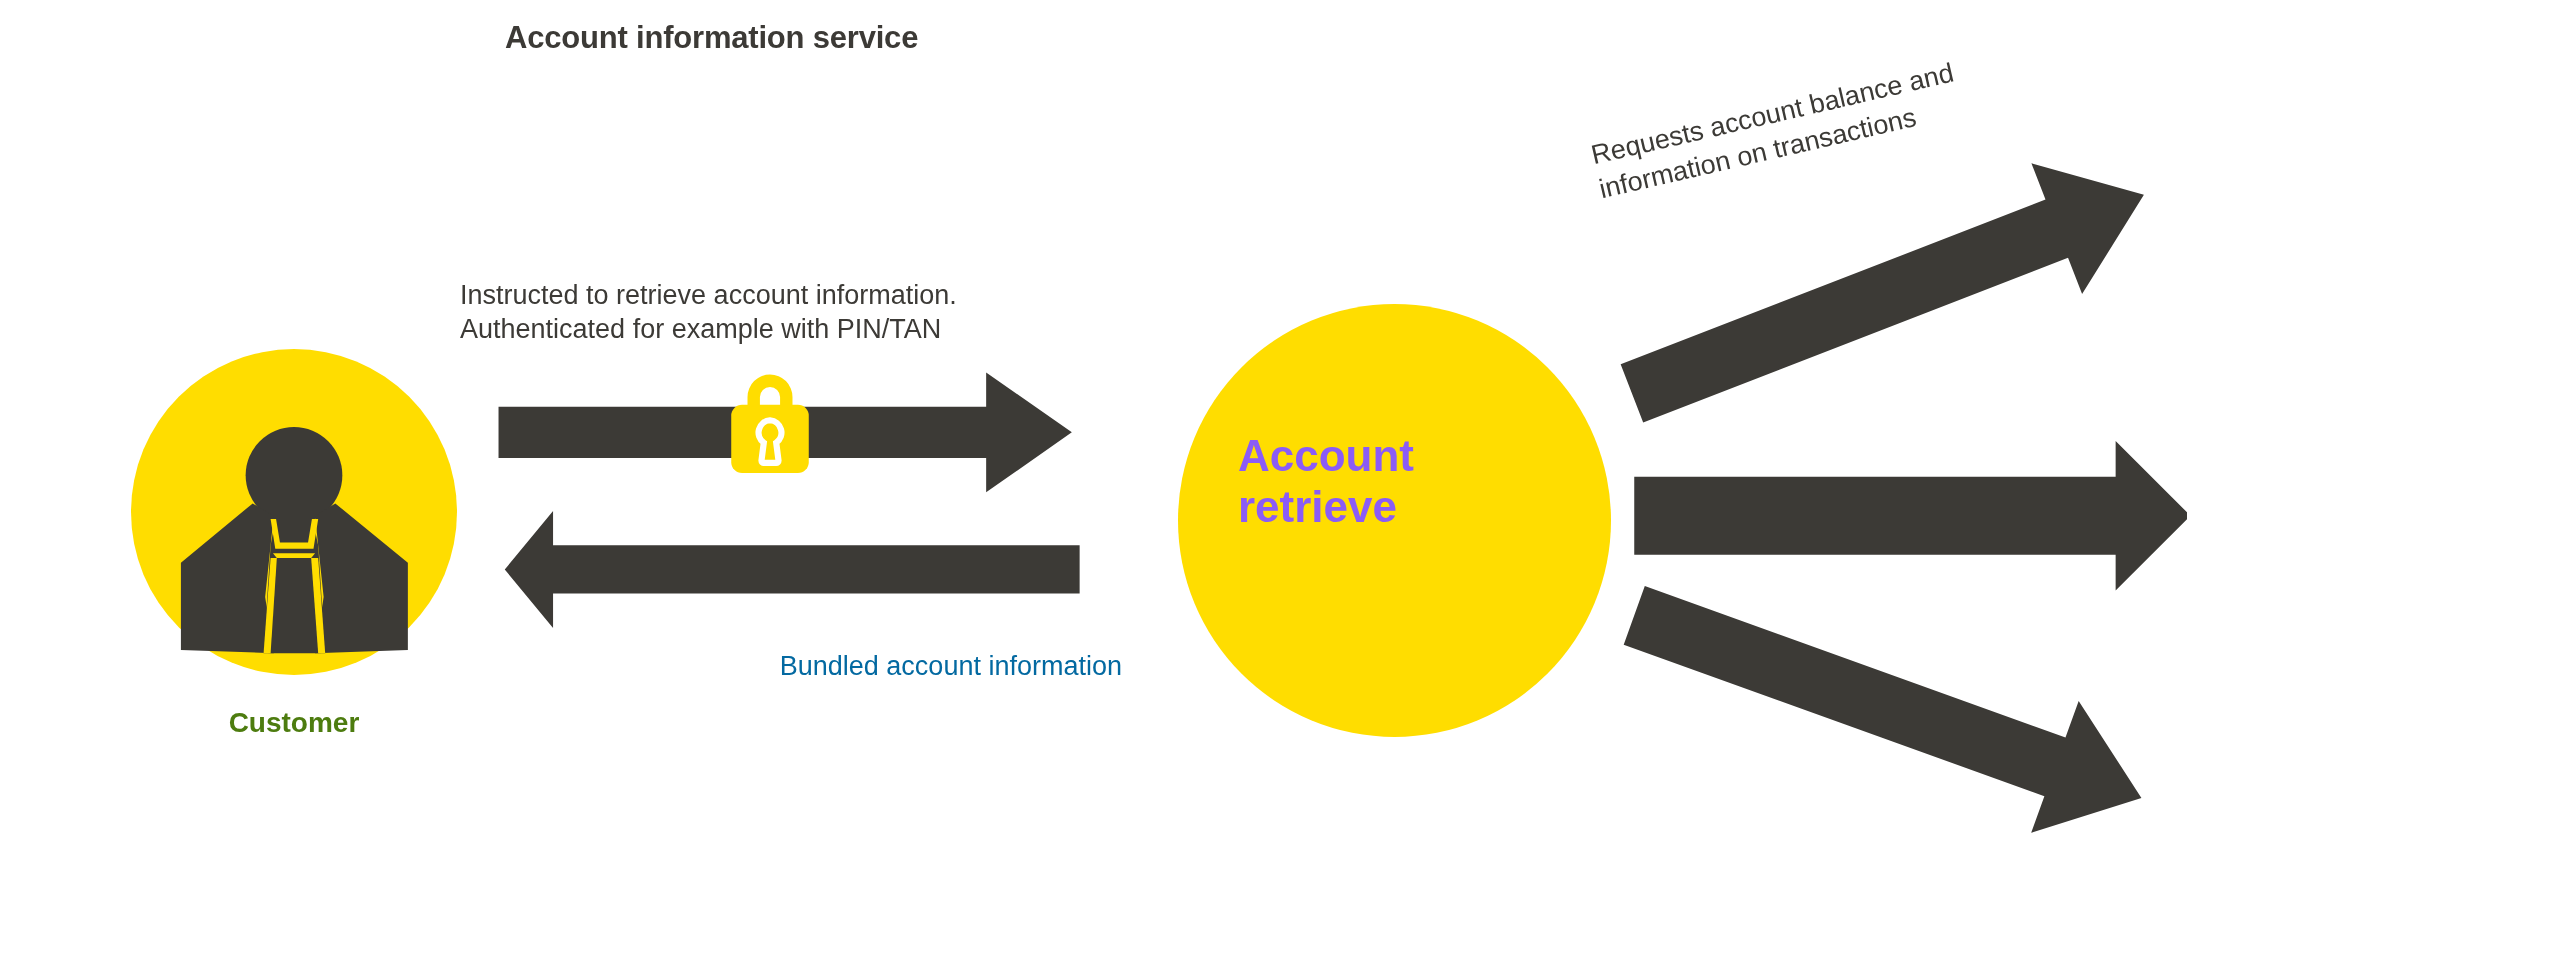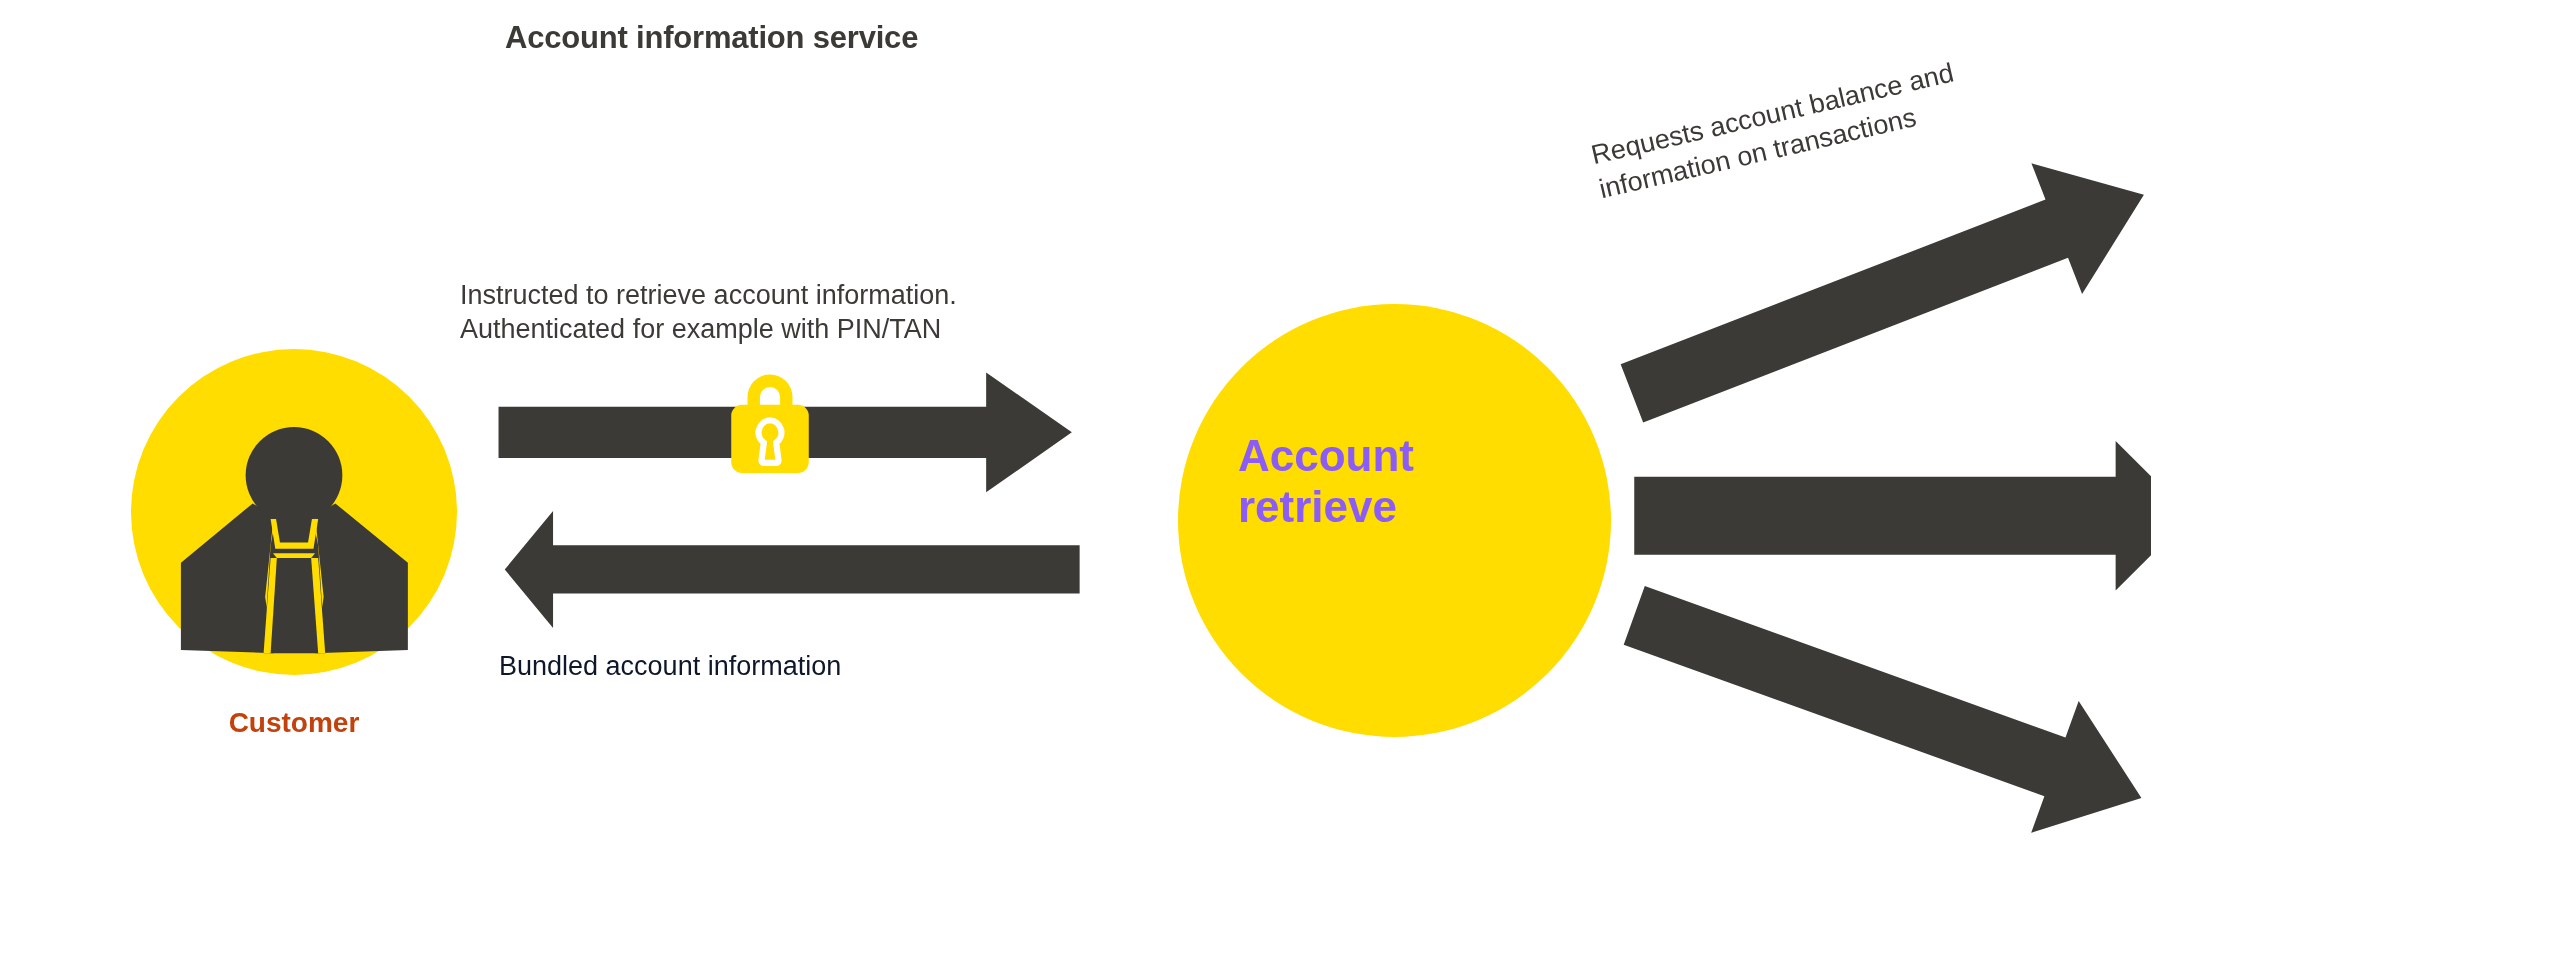--- a/index.html
+++ b/index.html
@@ -9,20 +9,21 @@
   }
   body {
     font-family: "Liberation Sans", sans-serif;
   }
   #stage {
     position: relative;
     width: 2151px;
     height: 966px;
     background: #ffffff;
     overflow: hidden;
+    padding-left: 36px;
   }
   .abs { position: absolute; }
 
   
   #diagram-title {
     left: 505px;
     top: 20px;
     font-size: 31px;
     font-weight: bold;
     color: #3c3a36;
@@ -68,21 +69,21 @@
   #bank-circle-3 { top: 679px; }
 
   
   #customer-label {
     left: 131px;
     top: 707px;
     width: 326px;
     text-align: center;
     font-size: 28px;
     font-weight: bold;
-    color: #c2410c;
+    color: #4d7c0f;
   }
   #banks-label {
     left: 2242px;
     top: 907px;
     width: 199px;
     text-align: right;
     font-size: 28px;
     font-weight: bold;
     color: #3c3a36;
   }
@@ -94,23 +95,23 @@
     width: 701px;
     text-align: left;
     font-size: 27px;
     line-height: 1.25;
     color: #3c3a36;
   }
   #bundled-label {
     left: 499px;
     top: 651px;
     width: 623px;
-    text-align: left;
+    text-align: right;
     font-size: 27px;
-    color: #0f172a;
+    color: #0369a1;
   }
   #requests-label {
     left: 1588px;
     top: 139px;
     width: 499px;
     font-size: 27px;
     line-height: 1.30;
     color: #3c3a36;
     transform: rotate(-13deg);
     transform-origin: left top;

